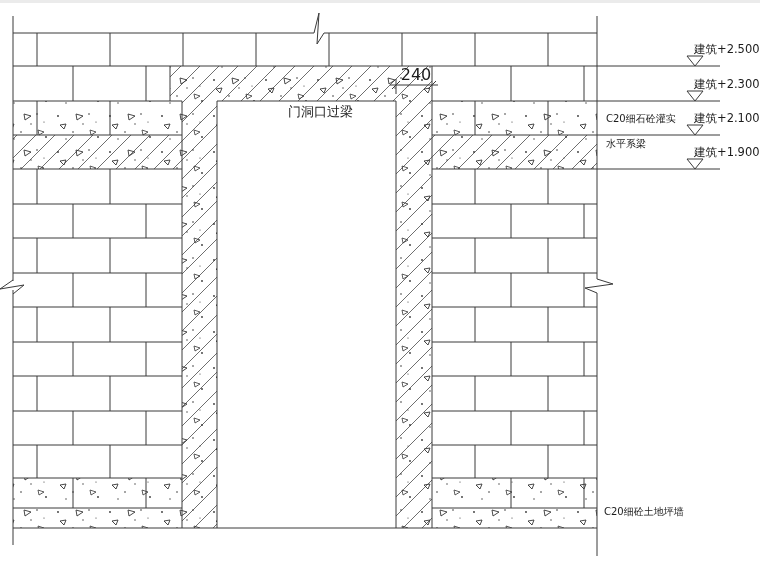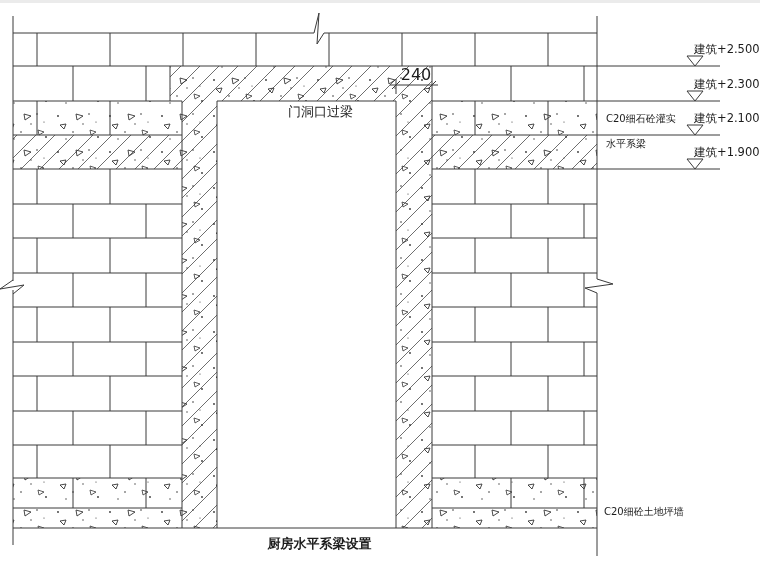--- a/index.html
+++ b/index.html
@@ -188,14 +188,13 @@
   <div class="label lbl-elev" style="left:694px;top:43px;">建筑+2.500m</div>
   <div class="label lbl-elev" style="left:694px;top:78px;">建筑+2.300m</div>
   <div class="label lbl-elev" style="left:694px;top:112px;">建筑+2.100m</div>
   <div class="label lbl-elev" style="left:694px;top:146px;">建筑+1.900m</div>
 
   <div class="label lbl-note" style="left:606px;top:113px;">C20细石砼灌实</div>
   <div class="label lbl-note" style="left:606px;top:138px;">水平系梁</div>
 
   <div class="label lbl-note" style="left:604px;top:506px;text-align:right;">C20细砼土地坪墙</div>
 
-  <div class="label lbl-caption">厨房水平系梁设置</div>
 </div>
 
 </body></html>

